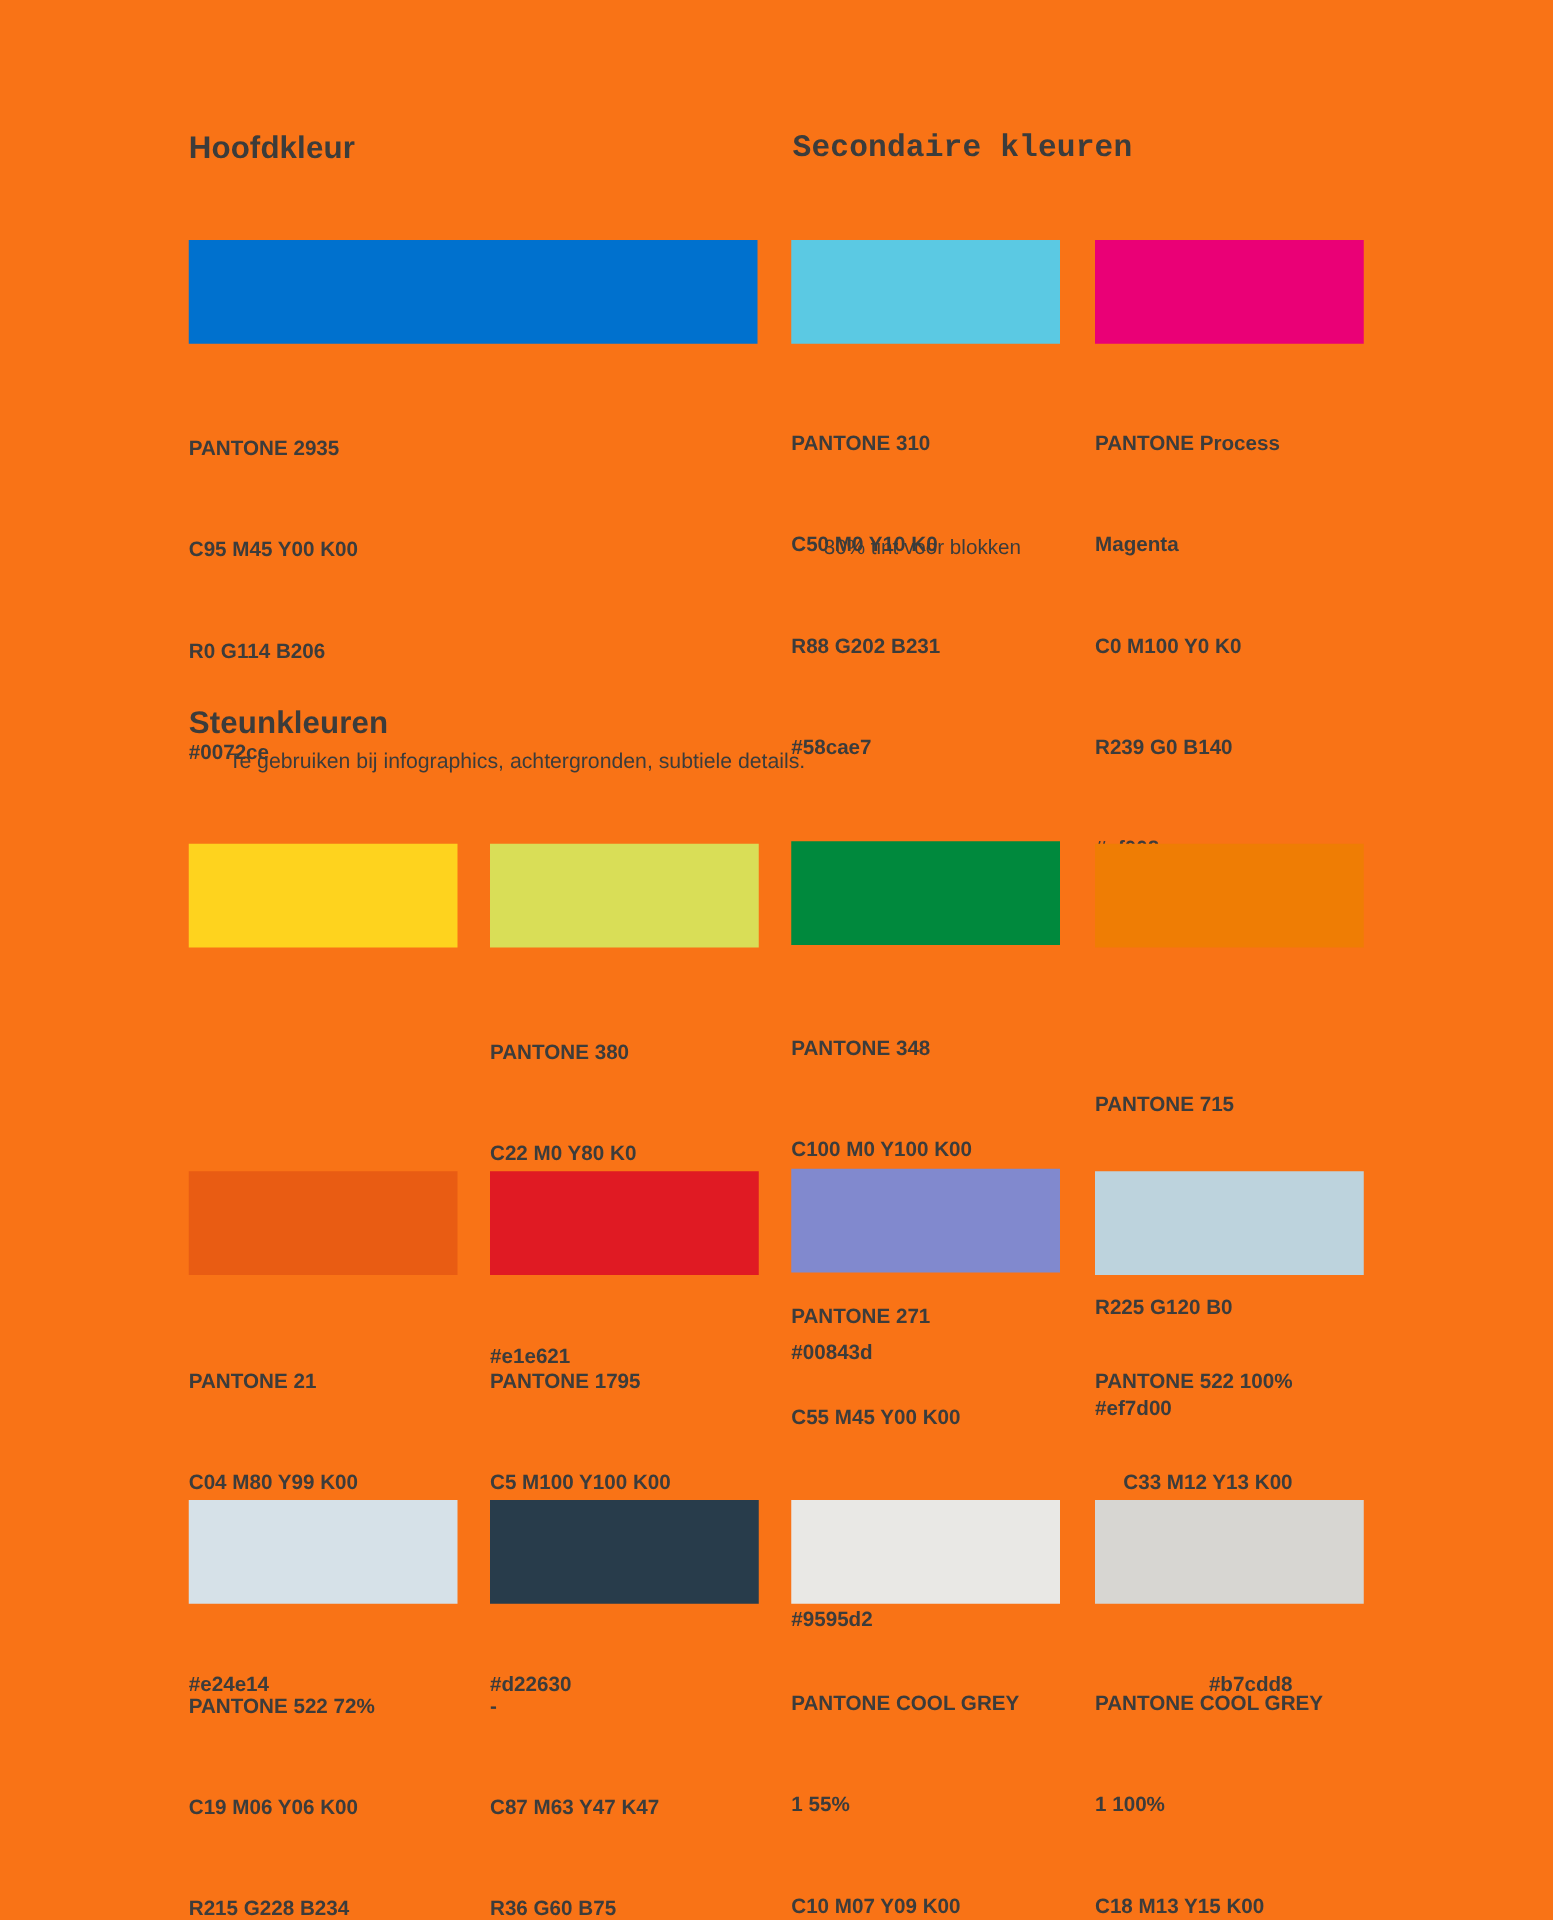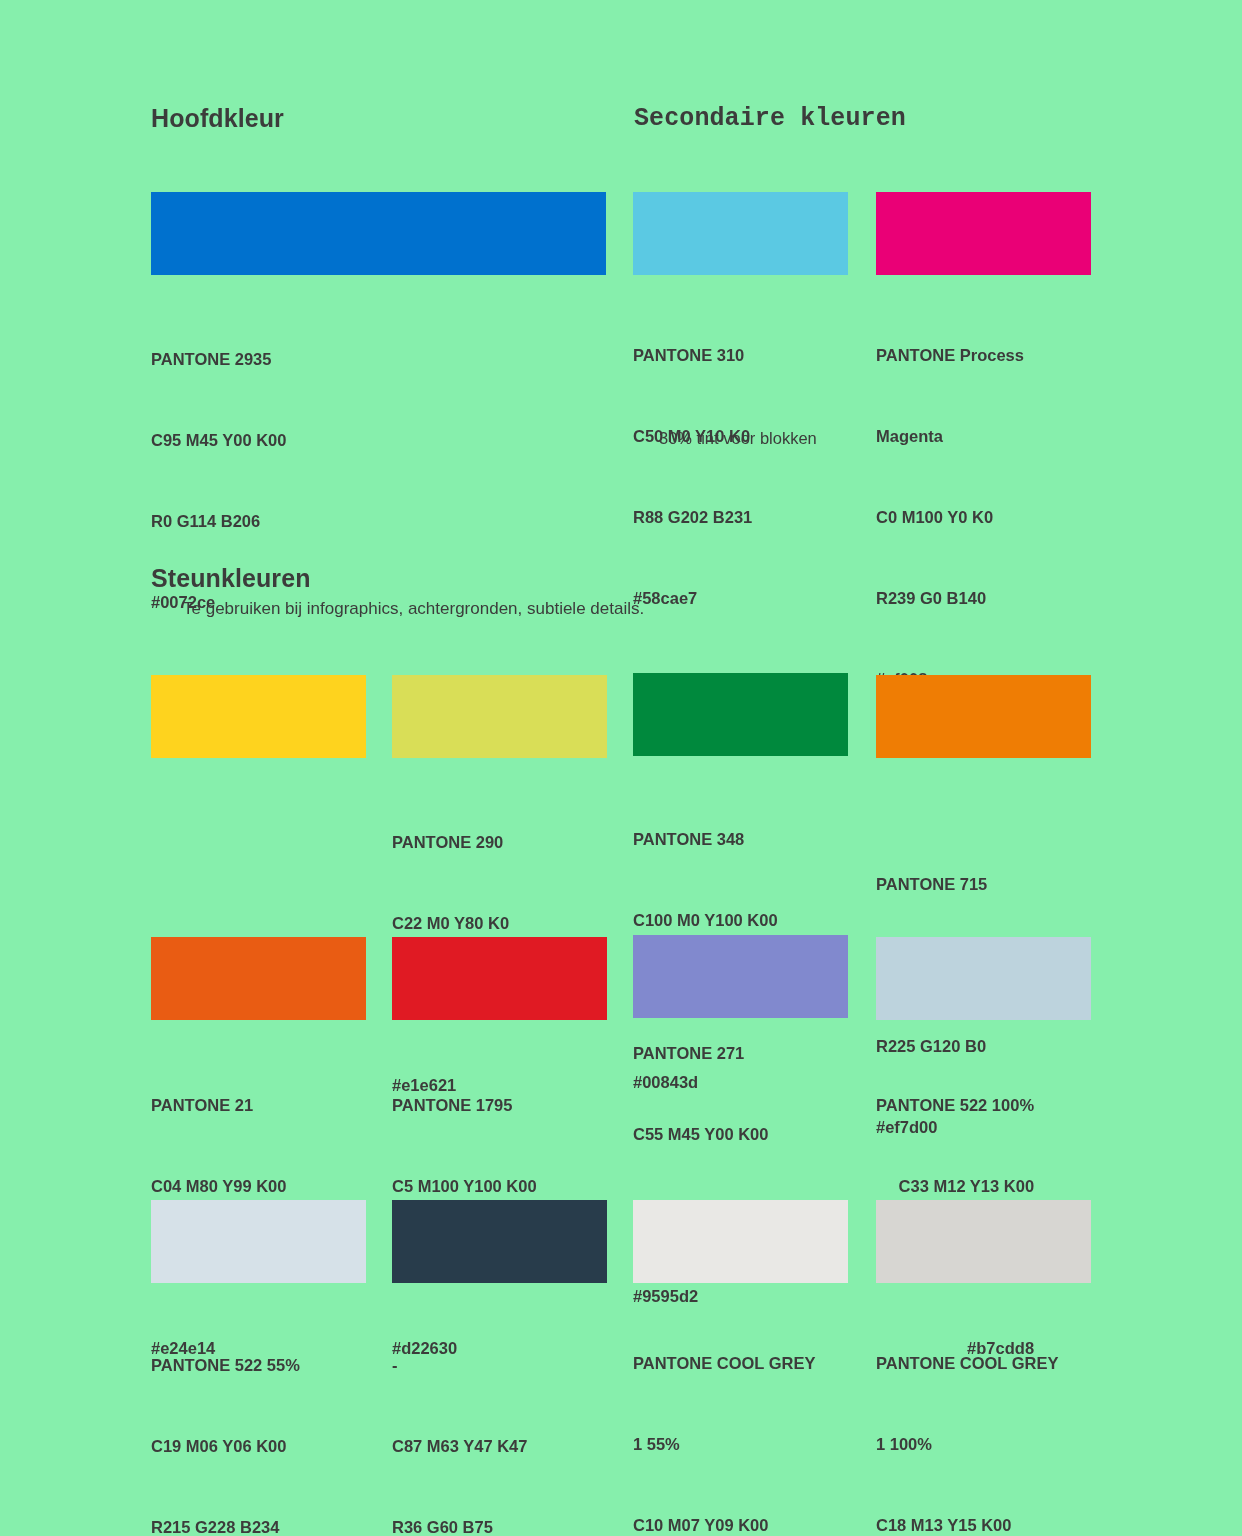--- a/index.html
+++ b/index.html
@@ -12,21 +12,21 @@
     width: 1242px;
     height: 1536px;
     position: relative;
     font-family: "Liberation Sans", sans-serif;
     color: #3a3a3a;
     overflow: hidden;
   }
   .page {
     position: absolute;
     inset: 0;
-    background: #86efac;
+    background: #f97316;
     padding-left: 30px;
   }
 
   
   .section-title {
     position: absolute;
     font-size: 25px;
     font-weight: bold;
     letter-spacing: 0.1px;
     color: #3c3c3b;
@@ -109,21 +109,21 @@
     <span class="line">#ef008c</span>
   </div>
 
   <div class="section-title" style="left:151px; top:566px;">Steunkleuren</div>
   <div class="section-sub" style="left:151px; top:600px;">Te gebruiken bij infographics, achtergronden, subtiele details.</div>
 
   <div class="swatch" id="sw-sup-0" style="left: 151px; top: 675px; width: 215px; height: 83px; background-color: rgb(254, 211, 30);"></div>
 
   <div class="swatch" id="sw-sup-1" style="left: 392px; top: 675px; width: 215px; height: 83px; background-color: rgb(217, 222, 87);"></div>
   <div class="caption" style="left:392px; top:775px;">
-    <span class="line">PANTONE 290</span>
+    <span class="line">PANTONE 380</span>
     <span class="line">C22 M0 Y80 K0</span>
     <span class="line">R225 G230 B33</span>
     <span class="line">#e1e621</span>
   </div>
 
   <div class="swatch" id="sw-sup-2" style="left: 633px; top: 673px; width: 215px; height: 83px; background-color: rgb(0, 137, 61);"></div>
   <div class="caption" style="left:633px; top:772px;">
     <span class="line">PANTONE 348</span>
     <span class="line">C100 M0 Y100 K00</span>
     <span class="line">R0 G132 B61</span>
@@ -165,21 +165,21 @@
   <div class="swatch" id="sw-sup-7" style="left: 876px; top: 937px; width: 215px; height: 83px; background-color: rgb(189, 211, 221);"></div>
   <div class="caption" style="left:876px; top:1038px;text-align:right;">
     <span class="line">PANTONE 522 100%</span>
     <span class="line">C33 M12 Y13 K00</span>
     <span class="line">R183 G205 B216</span>
     <span class="line">#b7cdd8</span>
   </div>
 
   <div class="swatch" id="sw-sup-8" style="left: 151px; top: 1200px; width: 215px; height: 83px; background-color: rgb(214, 225, 232);"></div>
   <div class="caption" style="left:151px; top:1298px;">
-    <span class="line">PANTONE 522 55%</span>
+    <span class="line">PANTONE 522 72%</span>
     <span class="line">C19 M06 Y06 K00</span>
     <span class="line">R215 G228 B234</span>
     
   </div>
 
   <div class="swatch" id="sw-sup-9" style="left: 392px; top: 1200px; width: 215px; height: 83px; background-color: rgb(40, 60, 75);"></div>
   <div class="caption" style="left:392px; top:1298px;">
     <span class="line">-</span>
     <span class="line">C87 M63 Y47 K47</span>
     <span class="line">R36 G60 B75</span>

